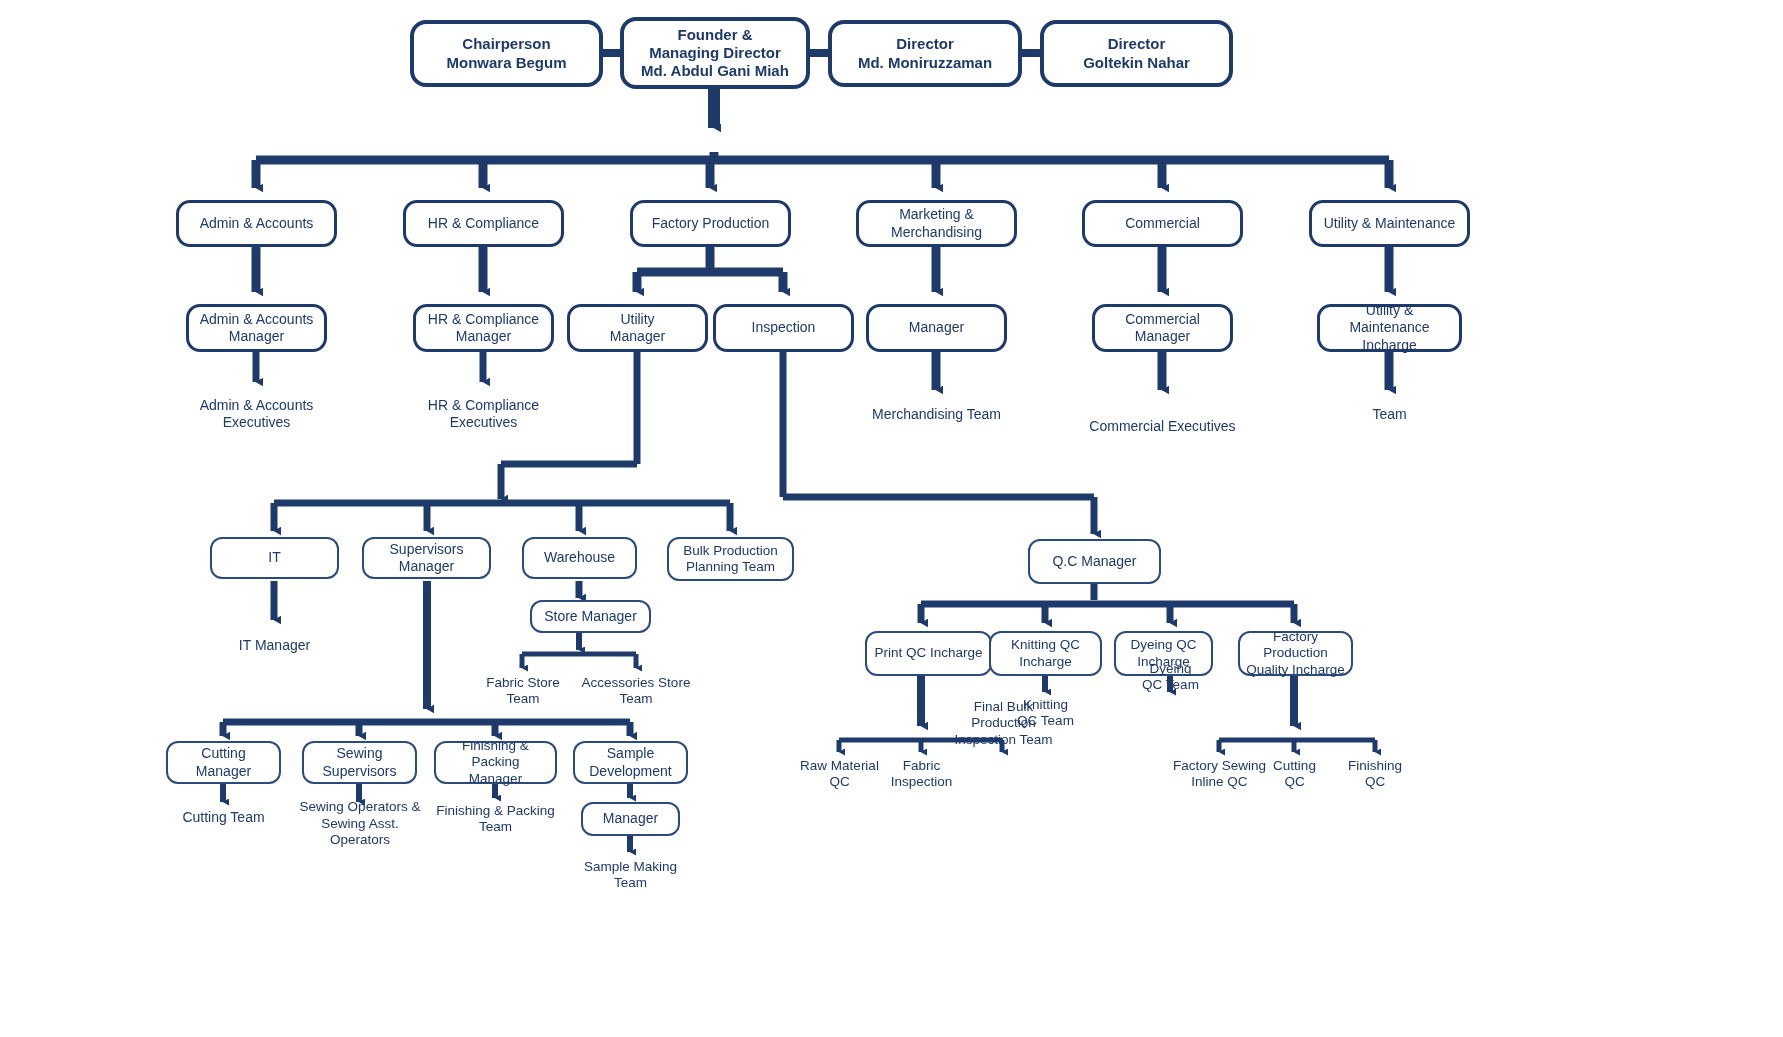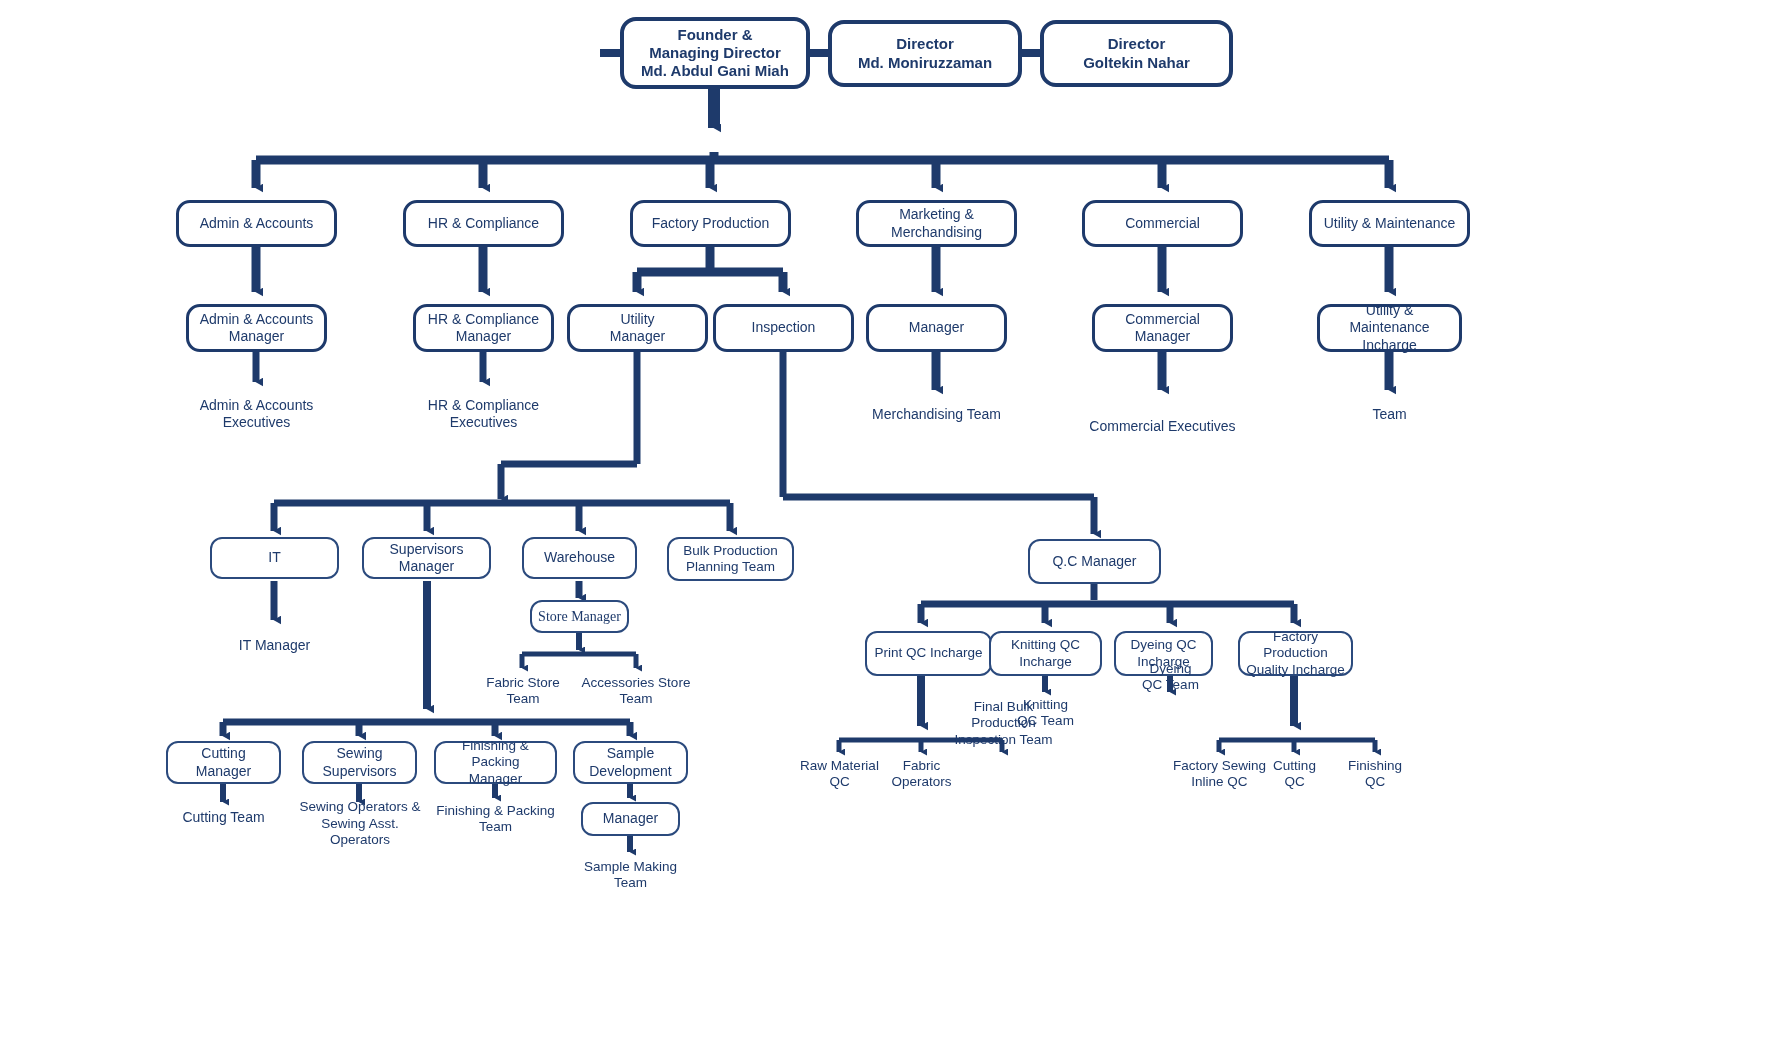--- a/index.html
+++ b/index.html
@@ -163,20 +163,24 @@
       <line x1="1002" y1="740" x2="1002" y2="752" stroke-width="5" marker-end="url(#arrowThin)"></line>
 
       <line x1="1294" y1="676" x2="1294" y2="726" stroke-width="8" marker-end="url(#arrowFat)"></line>
       <line x1="1219" y1="740" x2="1375" y2="740" stroke-width="5"></line>
       <line x1="1219" y1="740" x2="1219" y2="752" stroke-width="5" marker-end="url(#arrowThin)"></line>
       <line x1="1294" y1="740" x2="1294" y2="752" stroke-width="5" marker-end="url(#arrowThin)"></line>
       <line x1="1375" y1="740" x2="1375" y2="752" stroke-width="5" marker-end="url(#arrowThin)"></line>
     </g>
   </svg>
 
+  <div class="node boxed top-exec" style="left:410px; top:20px; width:193px; height:67px;">
+    <span class="lbl">Chairperson
+Monwara Begum</span>
+  </div>
   <div class="node boxed top-exec" style="left:620px; top:17px; width:190px; height:72px;">
     <span class="lbl">Founder &amp;
 Managing Director
 Md. Abdul Gani Miah</span>
   </div>
   <div class="node boxed top-exec" style="left:828px; top:20px; width:194px; height:67px;">
     <span class="lbl">Director
 Md. Moniruzzaman</span>
   </div>
   <div class="node boxed top-exec" style="left:1040px; top:20px; width:193px; height:67px;">
@@ -258,21 +262,21 @@
     <span class="lbl">Warehouse</span>
   </div>
   <div class="node boxed-thin f13p5" style="left:667px; top:537px; width:127px; height:44px;">
     <span class="lbl">Bulk Production
 Planning Team</span>
   </div>
 
   <div class="node plain f14" style="left:210px; top:635px; width:129px; height:22px;">
     <span class="lbl">IT Manager</span>
   </div>
-  <div class="node boxed-thin f14" style="left:530px; top:600px; width:99px; height:33px;font-family:Liberation Serif, serif;">
+  <div class="node boxed-thin f14" style="left:530px; top:600px; width:121px; height:33px;">
     <span class="lbl">Store Manager</span>
   </div>
   <div class="node plain f13p5" style="left:468px; top:673px; width:110px; height:36px;">
     <span class="lbl">Fabric Store
 Team</span>
   </div>
   <div class="node plain f13p5" style="left:573px; top:673px; width:126px; height:36px;">
     <span class="lbl">Accessories Store
 Team</span>
   </div>
@@ -341,21 +345,21 @@
     <span class="lbl">Dyeing
 QC Team</span>
   </div>
 
   <div class="node plain f13p5" style="left:787px; top:756px; width:105px; height:36px;">
     <span class="lbl">Raw Material
 QC</span>
   </div>
   <div class="node plain f13p5" style="left:876px; top:756px; width:91px; height:36px;">
     <span class="lbl">Fabric
-Operators</span>
+Inspection</span>
   </div>
   <div class="node plain f13p5" style="left:938px; top:712px; width:131px; height:36px;align-items:flex-end;">
     <span class="lbl">Final Bulk Production
 Inspection Team</span>
   </div>
 
   <div class="node plain f13p5" style="left:1163px; top:756px; width:113px; height:36px;">
     <span class="lbl">Factory Sewing
 Inline QC</span>
   </div>

